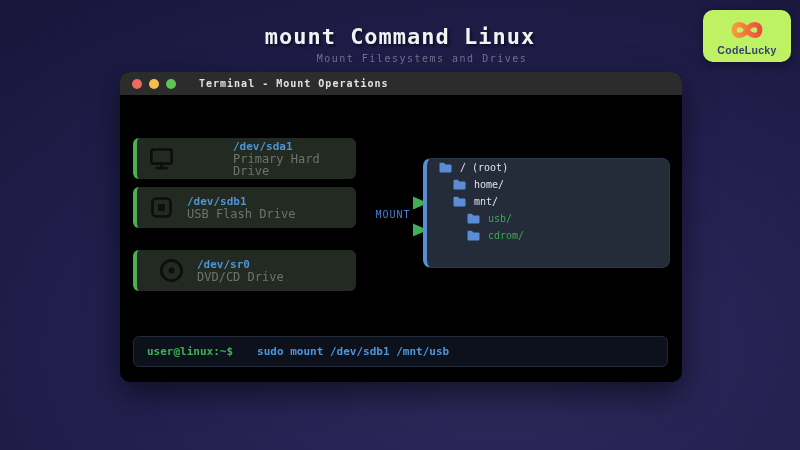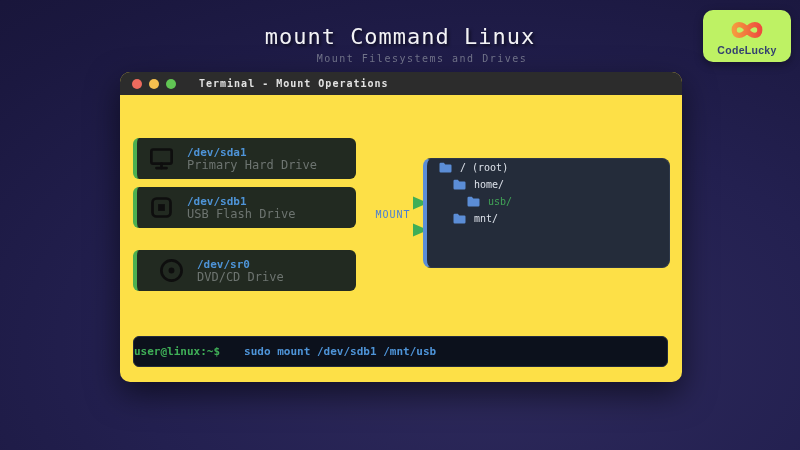--- a/index.html
+++ b/index.html
@@ -7,21 +7,21 @@
   body {
     font-family: "DejaVu Sans Mono", monospace;
     background: radial-gradient(120% 130% at 62% 78%, #2e2a5c 0%, #232050 38%, #1b1840 68%, #151231 100%);
     position: relative;
   }
   .stage { position: absolute; inset: 0; }
 
   
   .header-title {
     position: absolute; top: 24px; left: 0; width: 100%;
-    text-align: center; color: #f2f2f5; font-size: 22px; font-weight: normal;
+    text-align: center; color: #f2f2f5; font-size: 22px; font-weight: bold;
     letter-spacing: 1px; text-shadow: 2px 2px 3px rgba(0,0,0,0.55);
   }
   .header-subtitle {
     position: absolute; top: 53px; left: 0; width: 100%;
     text-align: center; color: #73758c; font-size: 10px; letter-spacing: 1.5px; padding-left: 44px;
   }
 
   
   .logo-badge {
     position: absolute; left: 703px; top: 10px; width: 88px; height: 52px;
@@ -31,21 +31,21 @@
   }
   .logo-badge svg { display: block; margin-bottom: 1px; }
   .logo-text {
     font-family: "Liberation Sans", sans-serif;
     font-size: 10.5px; font-weight: bold; color: #333f70; letter-spacing: 0.3px;
   }
 
   
   .terminal-window {
     position: absolute; left: 120px; top: 72px; width: 562px; height: 310px;
-    background: #fde047; border-radius: 10px;
+    background: #000000; border-radius: 10px;
     box-shadow: 0 12px 32px rgba(0,0,0,0.55);
   }
   .titlebar {
     position: absolute; top: 0; left: 0; width: 100%; height: 23px;
     background: #2c2c2c; border-radius: 10px 10px 0 0;
     display: flex; align-items: center; padding-left: 12px;
   }
   .traffic { width: 10px; height: 10px; border-radius: 50%; margin-right: 7px; }
   .traffic.red { background: #ed6a5e; }
   .traffic.yellow { background: #f5bf4f; }
@@ -53,21 +53,21 @@
   .titlebar-text {
     margin-left: 16px; color: #e2e2e2; font-size: 10px; font-weight: bold; letter-spacing: 1px;
   }
 
   
   .device-box {
     position: absolute; left: 13px; width: 223px; height: 41px;
     background: #222a21; border-left: 4px solid #4caf50; border-radius: 6px;
     display: flex; align-items: center; padding-left: 11px;
   }
-  .device-box.d0 { top: 66px; }
+  .device-box.d0 { top: 66px; gap: 46px; }
   .device-box.d1 { top: 115px; }
   .device-box.d2 { top: 178px; padding-left: 21px; }
   .device-icon { width: 27px; height: 27px; margin-right: 12px; flex: 0 0 auto; }
   .device-name { color: #4e94d8; font-size: 11px; font-weight: bold; line-height: 13px; }
   .device-desc { color: #6d7470; font-size: 12px; line-height: 12px; }
 
   
   .arrow { position: absolute; left: 237px; width: 72px; height: 14px; }
   .arrow.a0 { top: 124px; }
   .arrow.a1 { top: 151px; }
@@ -87,21 +87,21 @@
   .tree-row.lvl0 { padding-left: 12px; }
   .tree-row.lvl1 { padding-left: 26px; align-items: center; }
   .tree-row.lvl2 { padding-left: 40px; }
   .tree-row.t-white { color: #dde2ea; }
   .tree-row.t-green { color: #41a457; }
 
   
   .command-bar {
     position: absolute; left: 13px; top: 264px; width: 535px; height: 31px;
     background: #0c111c; border: 1px solid #232b3b; border-radius: 6px;
-    display: flex; align-items: center; 
+    display: flex; align-items: center; padding-left: 13px;
     font-size: 11px; font-weight: bold;
   }
   .prompt { color: #3fae57; }
   .command { color: #4e94d8; margin-left: 24px; }
 </style>
 </head>
 <body>
 
 <div class="stage">
 
@@ -194,31 +194,37 @@
             <path d="M0.5 2 a1.2 1.2 0 0 1 1.2-1.2 h3.1 l1.5 1.6 h5 a1.2 1.2 0 0 1 1.2 1.2 v5.6 a1.2 1.2 0 0 1 -1.2 1.2 h-9.6 a1.2 1.2 0 0 1 -1.2 -1.2 Z" fill="#5b8dd6"></path>
           </svg>
         <span>/ (root)</span>
       </div>
       <div class="tree-row lvl1 t-white">
         <svg width="13" height="11" viewBox="0 0 13 11">
             <path d="M0.5 2 a1.2 1.2 0 0 1 1.2-1.2 h3.1 l1.5 1.6 h5 a1.2 1.2 0 0 1 1.2 1.2 v5.6 a1.2 1.2 0 0 1 -1.2 1.2 h-9.6 a1.2 1.2 0 0 1 -1.2 -1.2 Z" fill="#5b8dd6"></path>
           </svg>
         <span>home/</span>
       </div>
+      <div class="tree-row lvl1 t-white">
+        <svg width="13" height="11" viewBox="0 0 13 11">
+            <path d="M0.5 2 a1.2 1.2 0 0 1 1.2-1.2 h3.1 l1.5 1.6 h5 a1.2 1.2 0 0 1 1.2 1.2 v5.6 a1.2 1.2 0 0 1 -1.2 1.2 h-9.6 a1.2 1.2 0 0 1 -1.2 -1.2 Z" fill="#5b8dd6"></path>
+          </svg>
+        <span>mnt/</span>
+      </div>
       <div class="tree-row lvl2 t-green">
         <svg width="13" height="11" viewBox="0 0 13 11">
             <path d="M0.5 2 a1.2 1.2 0 0 1 1.2-1.2 h3.1 l1.5 1.6 h5 a1.2 1.2 0 0 1 1.2 1.2 v5.6 a1.2 1.2 0 0 1 -1.2 1.2 h-9.6 a1.2 1.2 0 0 1 -1.2 -1.2 Z" fill="#5b8dd6"></path>
           </svg>
         <span>usb/</span>
       </div>
-      <div class="tree-row lvl1 t-white">
-        <svg width="13" height="11" viewBox="0 0 13 11">
-            <path d="M0.5 2 a1.2 1.2 0 0 1 1.2-1.2 h3.1 l1.5 1.6 h5 a1.2 1.2 0 0 1 1.2 1.2 v5.6 a1.2 1.2 0 0 1 -1.2 1.2 h-9.6 a1.2 1.2 0 0 1 -1.2 -1.2 Z" fill="#5b8dd6"></path>
-          </svg>
-        <span>mnt/</span>
+      <div class="tree-row lvl2 t-green">
+        <svg width="13" height="11" viewBox="0 0 13 11">
+            <path d="M0.5 2 a1.2 1.2 0 0 1 1.2-1.2 h3.1 l1.5 1.6 h5 a1.2 1.2 0 0 1 1.2 1.2 v5.6 a1.2 1.2 0 0 1 -1.2 1.2 h-9.6 a1.2 1.2 0 0 1 -1.2 -1.2 Z" fill="#5b8dd6"></path>
+          </svg>
+        <span>cdrom/</span>
       </div>
     </div>
 
     <div class="command-bar">
       <span class="prompt">user@linux:~$</span>
       <span class="command">sudo mount /dev/sdb1 /mnt/usb</span>
     </div>
 
   </div>
 </div>

